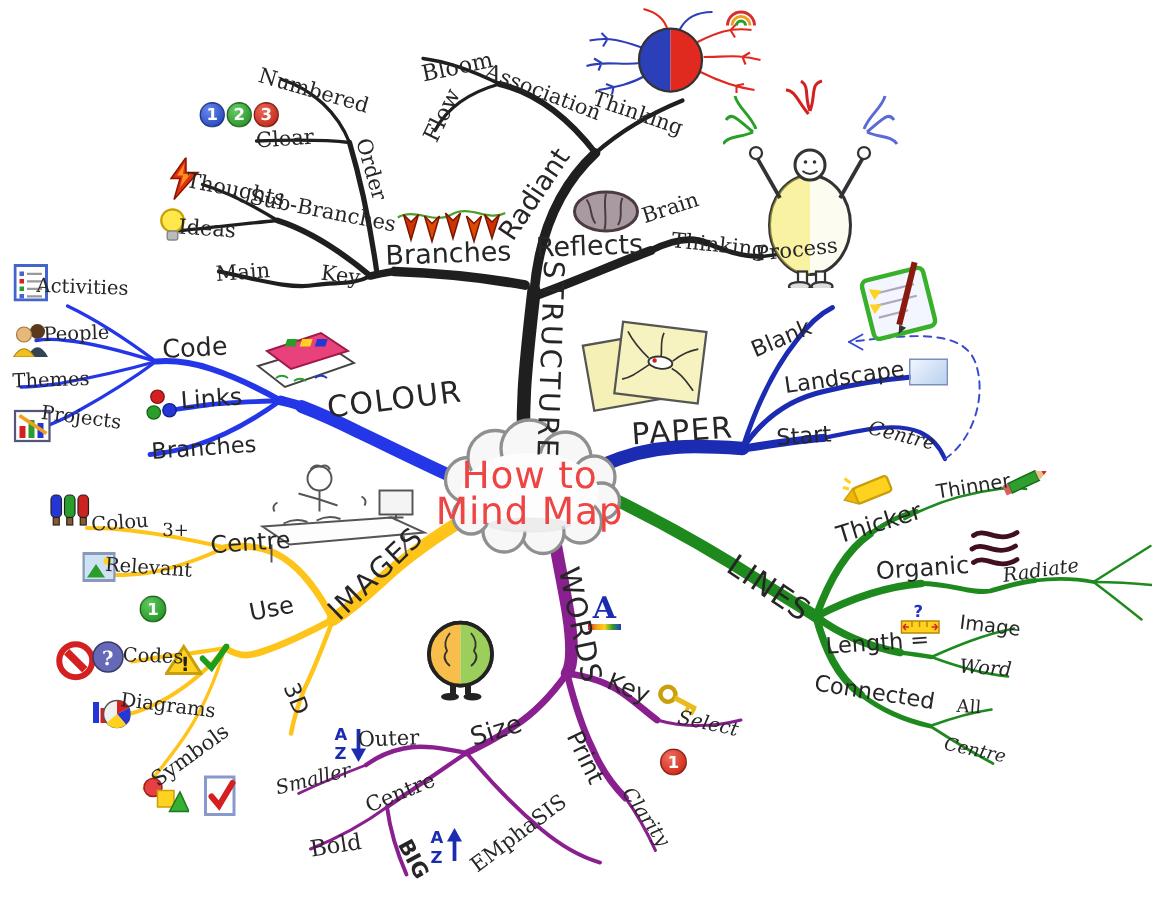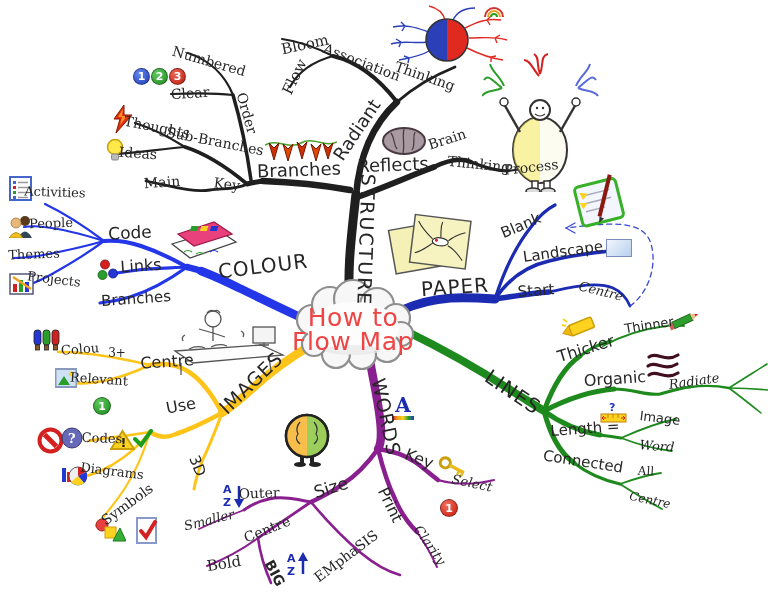--- a/index.html
+++ b/index.html
@@ -412,21 +412,21 @@
     <path d="M31,3 A21,21 0 0 1 31,45 Z" fill="#8bc53f" opacity="0.85"></path>
     <path d="M24,10 q-5,6 -2,12 q-4,5 2,10 M38,10 q5,6 2,12 q4,5 -2,10" fill="none" stroke="#333" stroke-width="1.2"></path>
     <circle cx="31" cy="24" r="21" fill="none" stroke="#222" stroke-width="2.5"></circle>
     <rect x="24" y="44" width="4" height="7" fill="#222"></rect>
     <rect x="34" y="44" width="4" height="7" fill="#222"></rect>
     <ellipse cx="24" cy="52.5" rx="6" ry="2.5" fill="#222"></ellipse>
     <ellipse cx="39" cy="52.5" rx="6" ry="2.5" fill="#222"></ellipse>
   </svg>
 
   <span class="cloudtext" style="left:353px;top:317px;">How to</span>
-  <span class="cloudtext" style="left:353px;top:341px;">Flow Map</span>
+  <span class="cloudtext" style="left:353px;top:341px;">Mind Map</span>
 
   <span class="lbl" style="left:366px;top:240px;--r:92deg;font-size:19px;letter-spacing:2px;">STRUCTURE</span>
   <span class="lbl" style="left:357px;top:130px;--r:-56deg;font-size:18px;">Radiant</span>
   <span class="lbl sf" style="left:362px;top:62px;--r:21deg;font-size:14px;">Association</span>
   <span class="lbl sf" style="left:305px;top:45px;--r:-12deg;font-size:15px;">Bloom</span>
   <span class="lbl sf" style="left:295px;top:77px;--r:-64deg;font-size:15px;">Flow</span>
   <span class="lbl sf" style="left:425px;top:76px;--r:19deg;font-size:14px;">Thinking</span>
   <span class="lbl" style="left:299px;top:170px;--r:-2deg;font-size:18px;">Branches</span>
   <span class="lbl sf" style="left:247px;top:113px;--r:74deg;font-size:14px;">Order</span>
   <span class="lbl sf" style="left:209px;top:61px;--r:16deg;font-size:14px;">Numbered</span>

